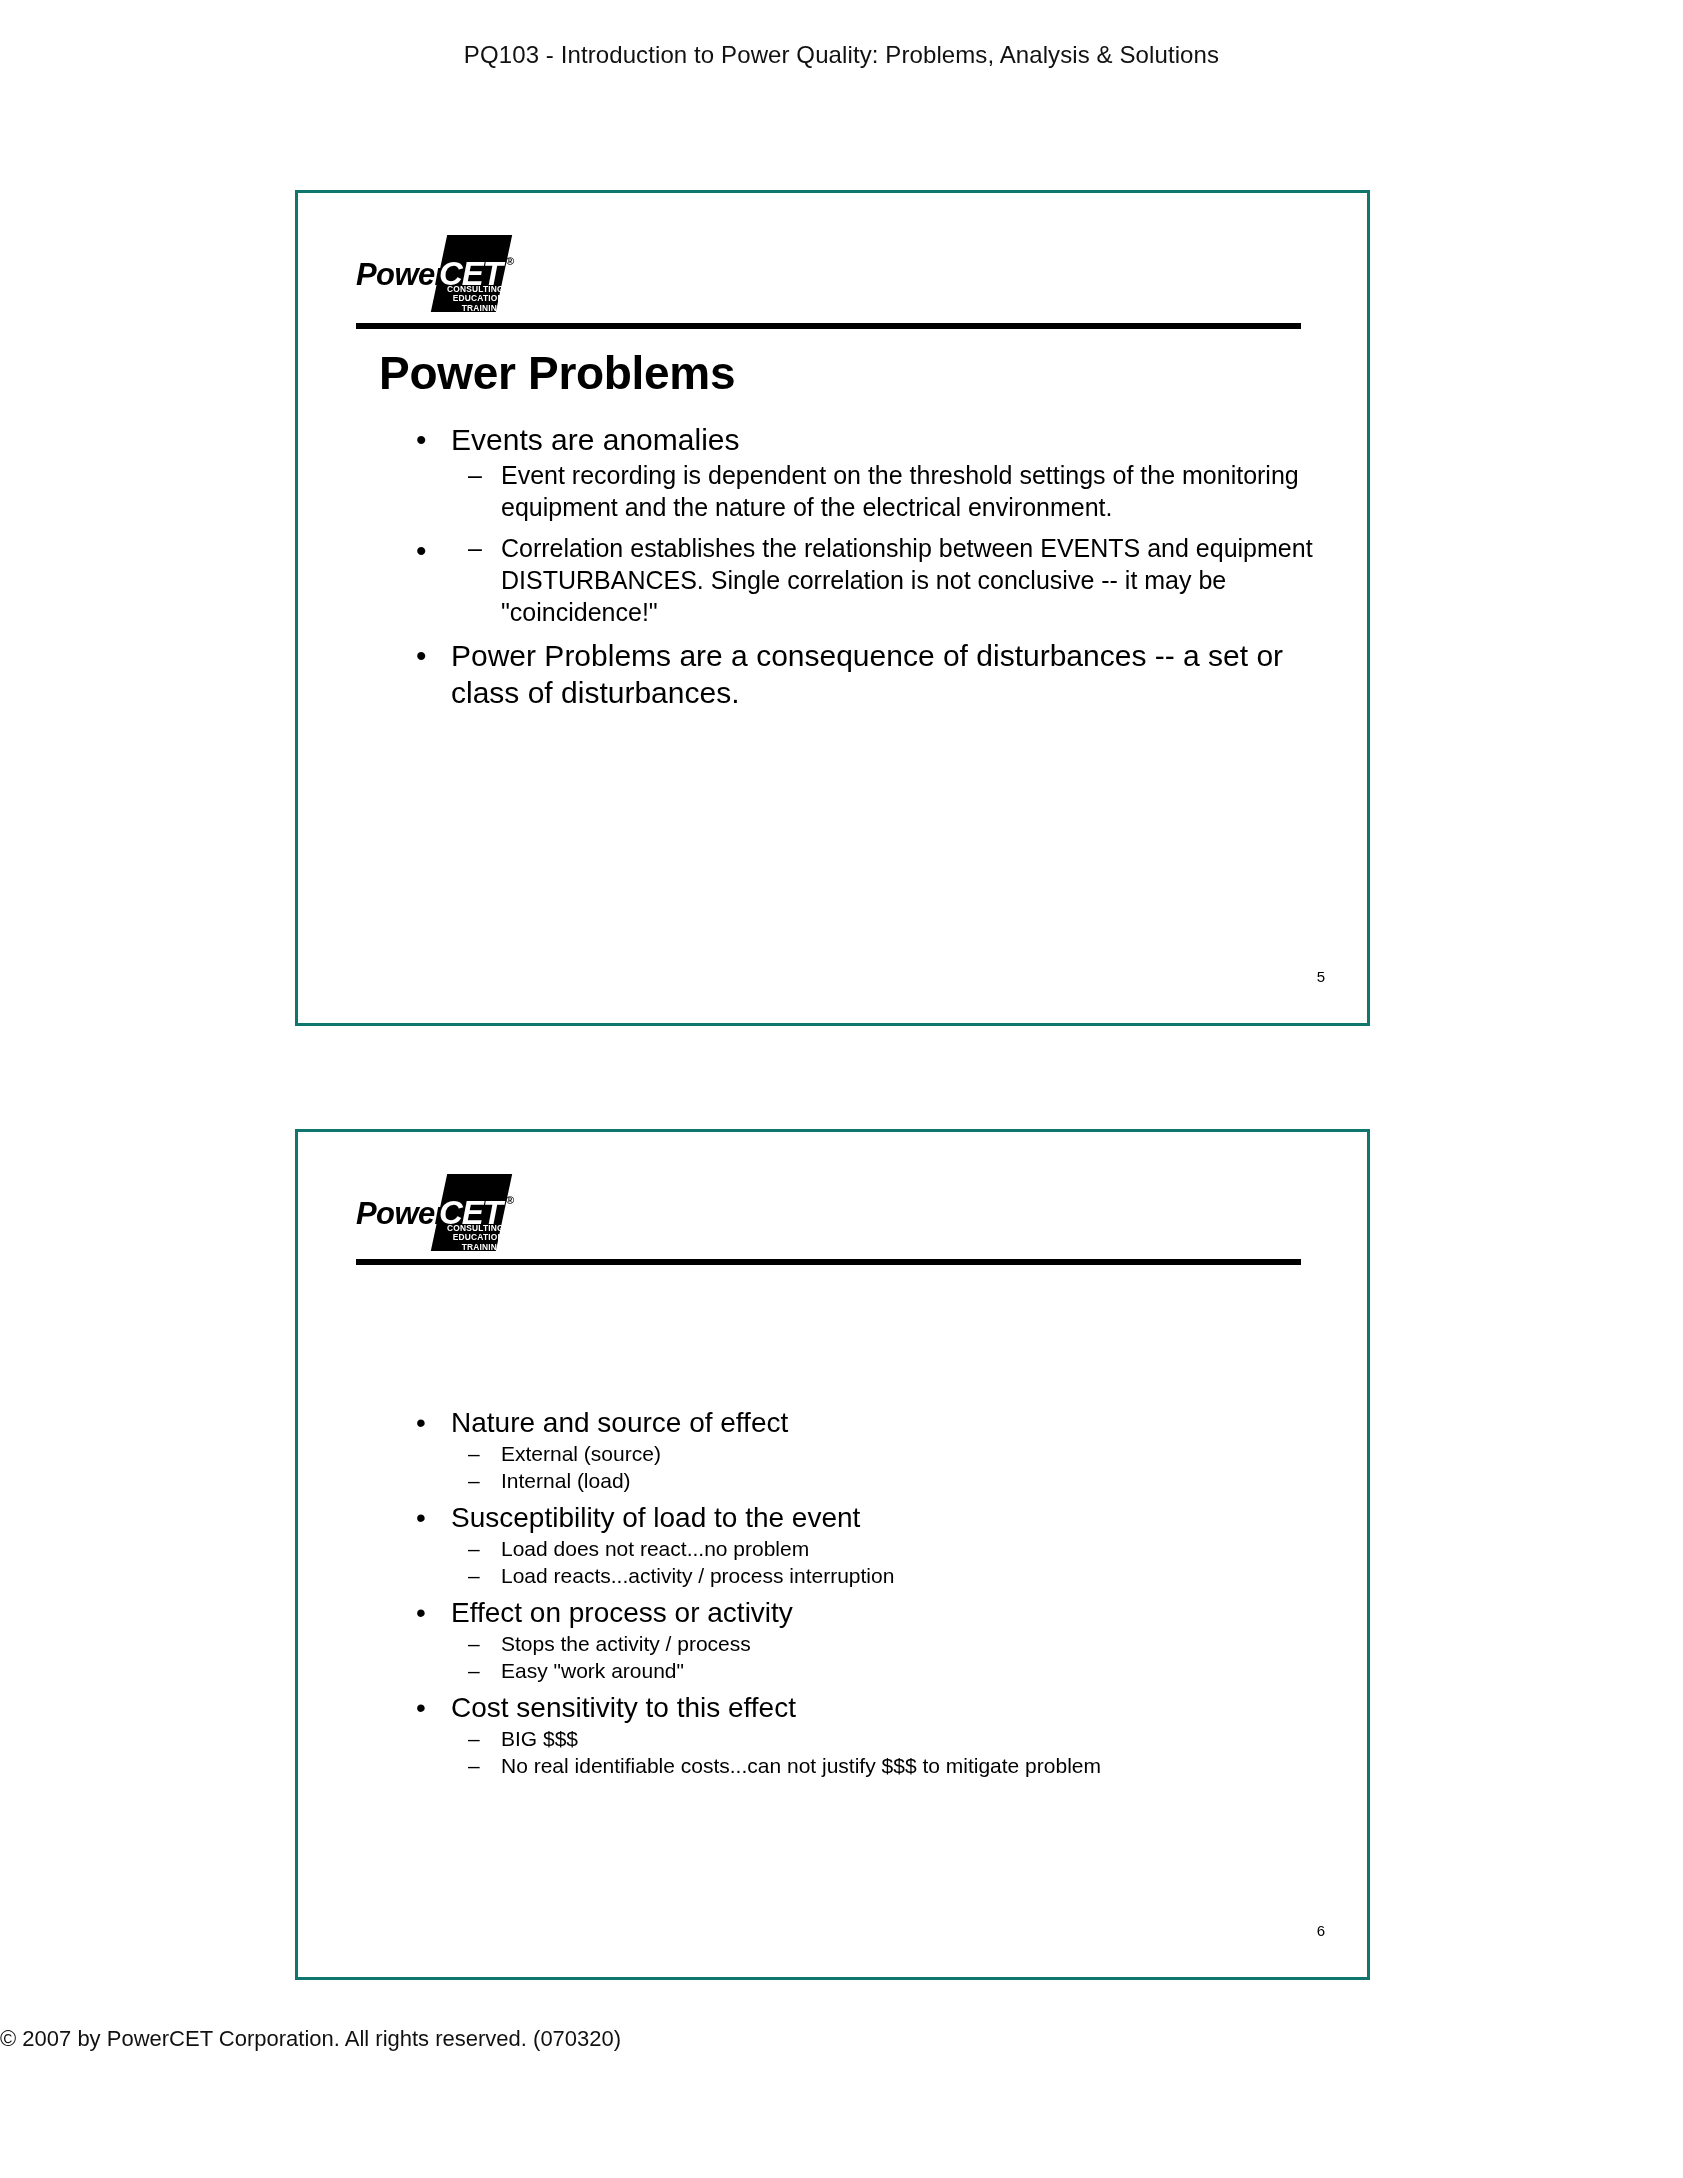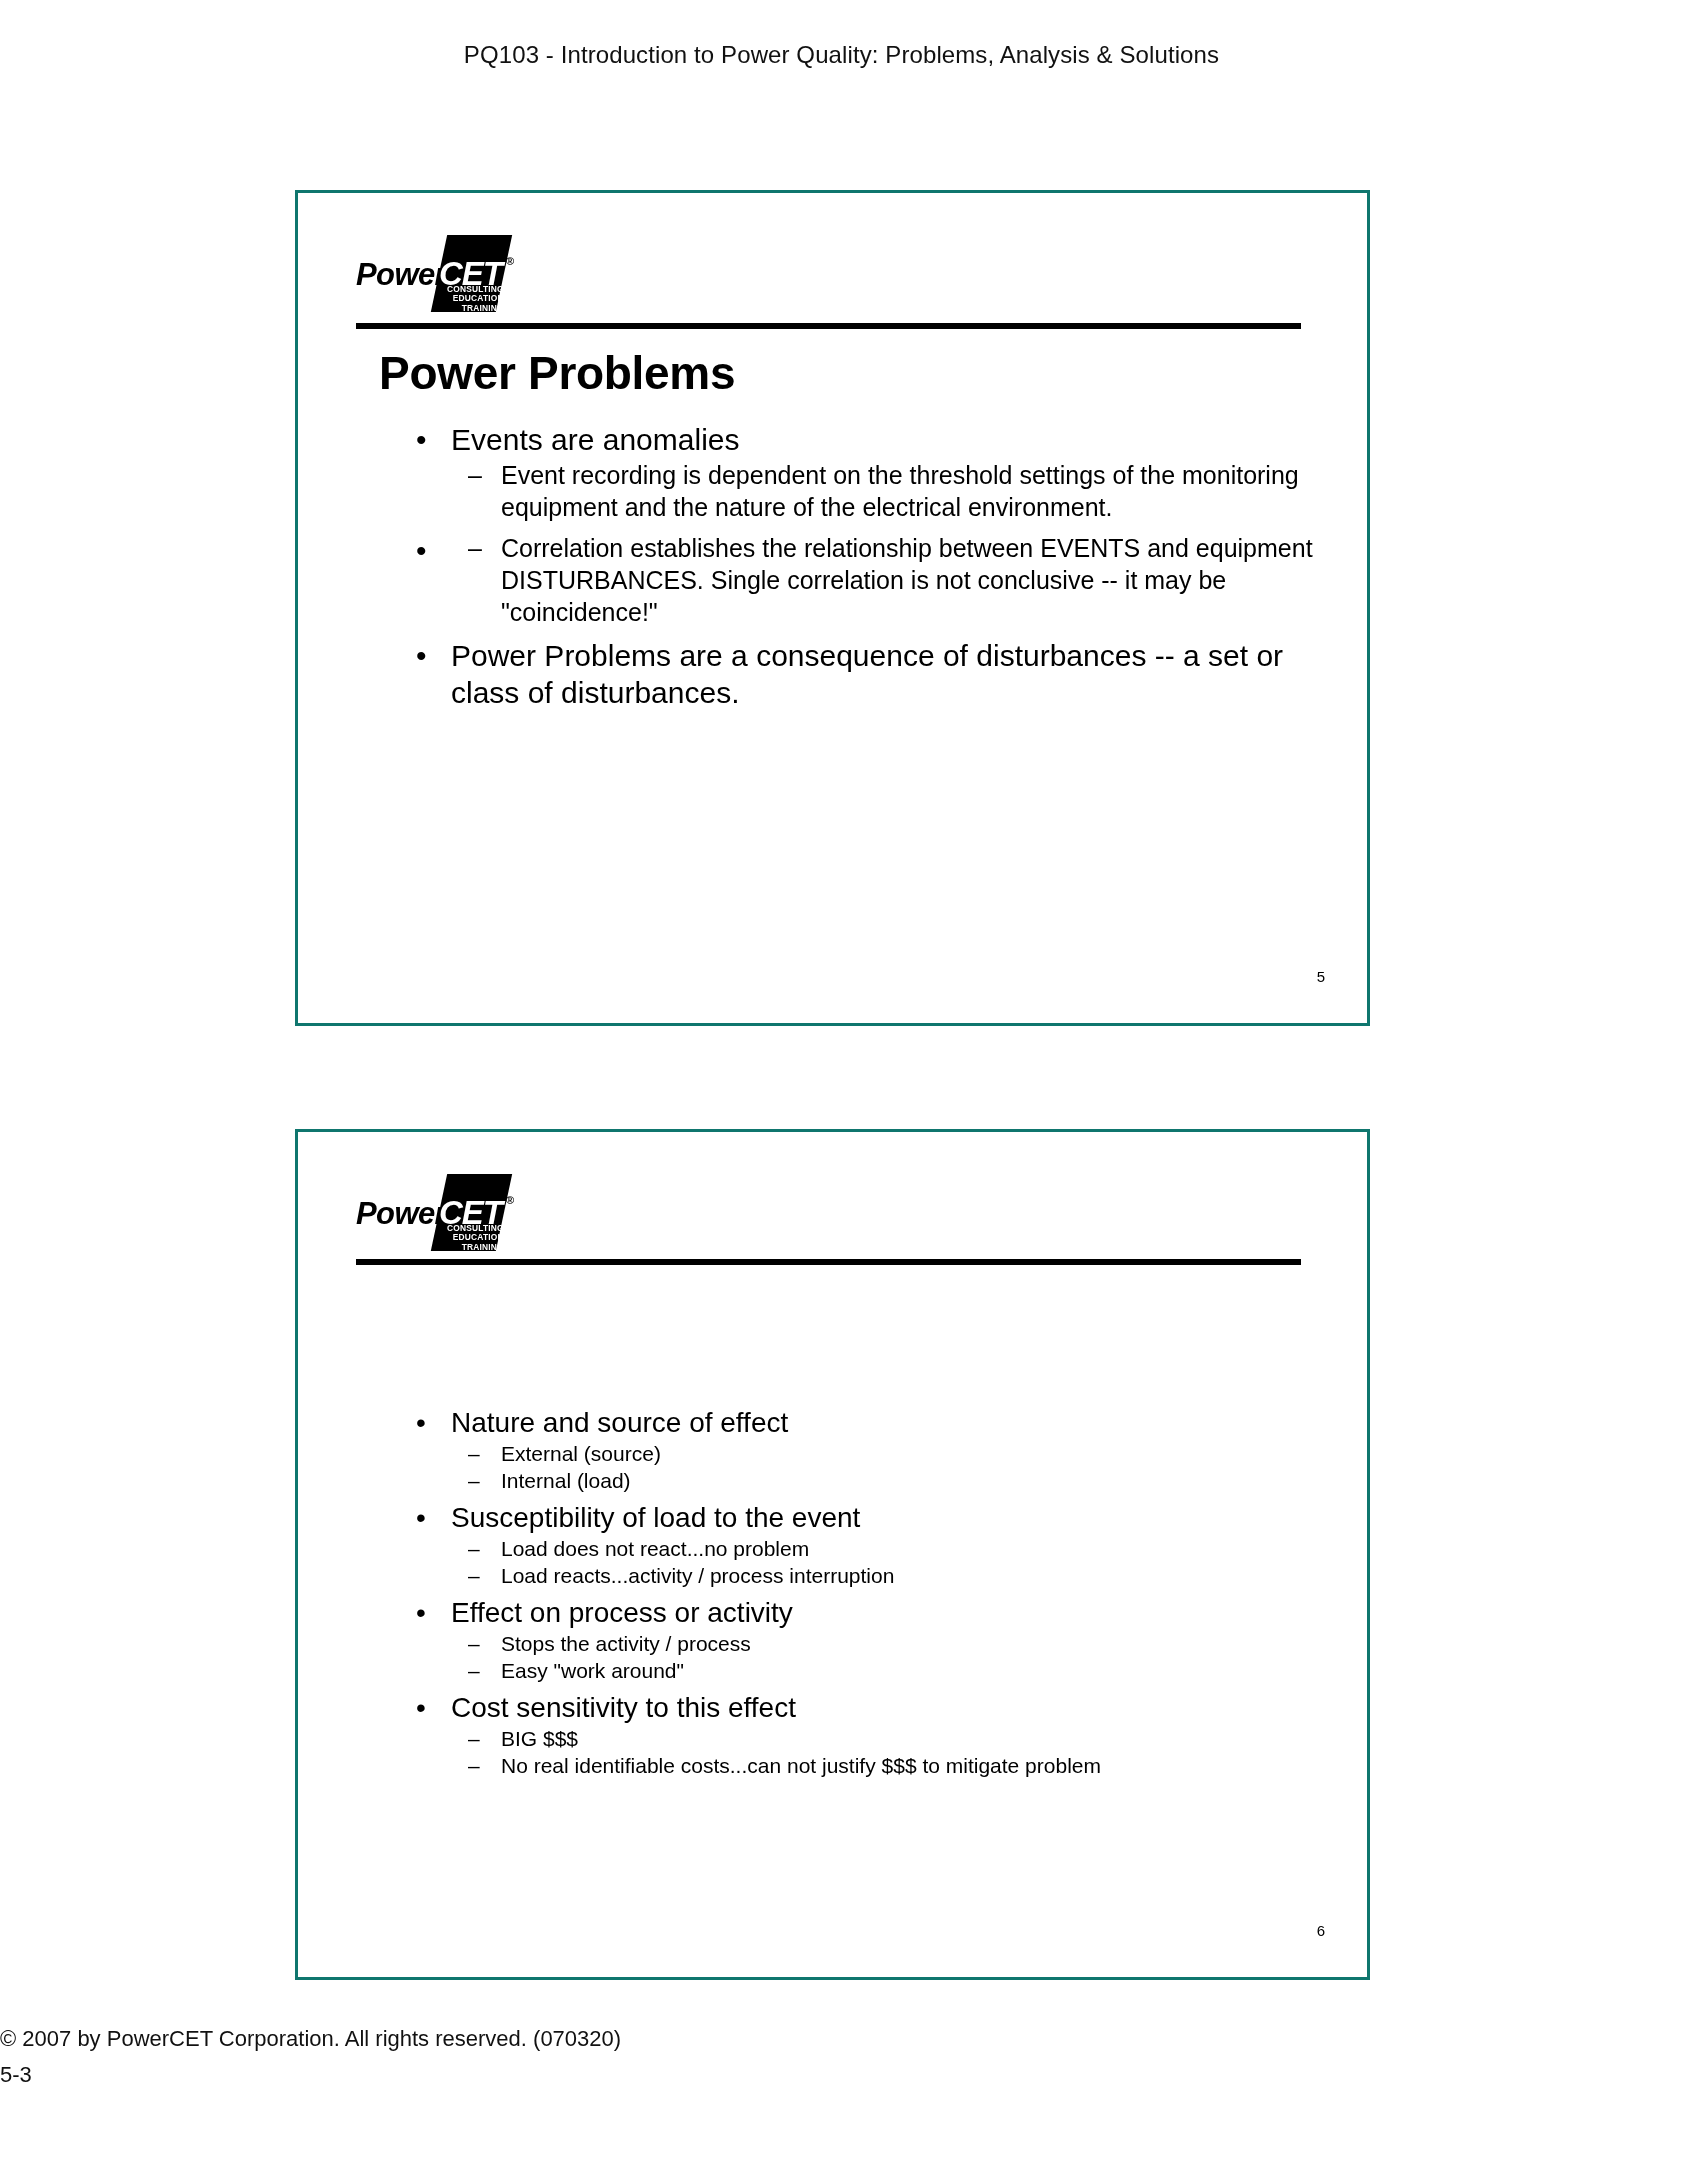--- a/index.html
+++ b/index.html
@@ -349,16 +349,15 @@
           <span class="marker">–</span>
           <span>No real identifiable costs...can not justify $$$ to mitigate problem</span>
         </div>
       </div>
 
       <div class="slide-number">6</div>
     </div>
   </div>
 
   <div class="doc-footer footer-copy">© 2007 by PowerCET Corporation.  All rights reserved.  (070320)</div>
-  <div class="doc-footer footer-page">5-3</div>
 
 </div>
 
 
 </body></html>

